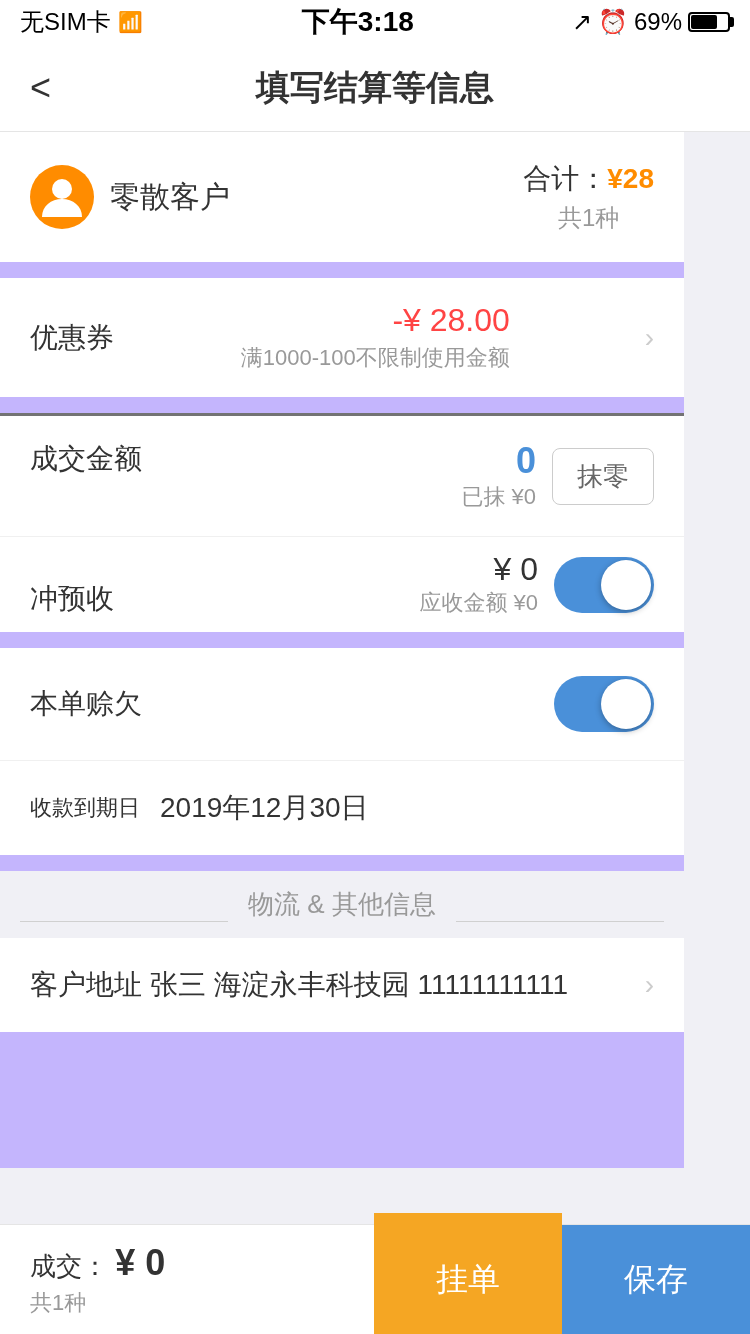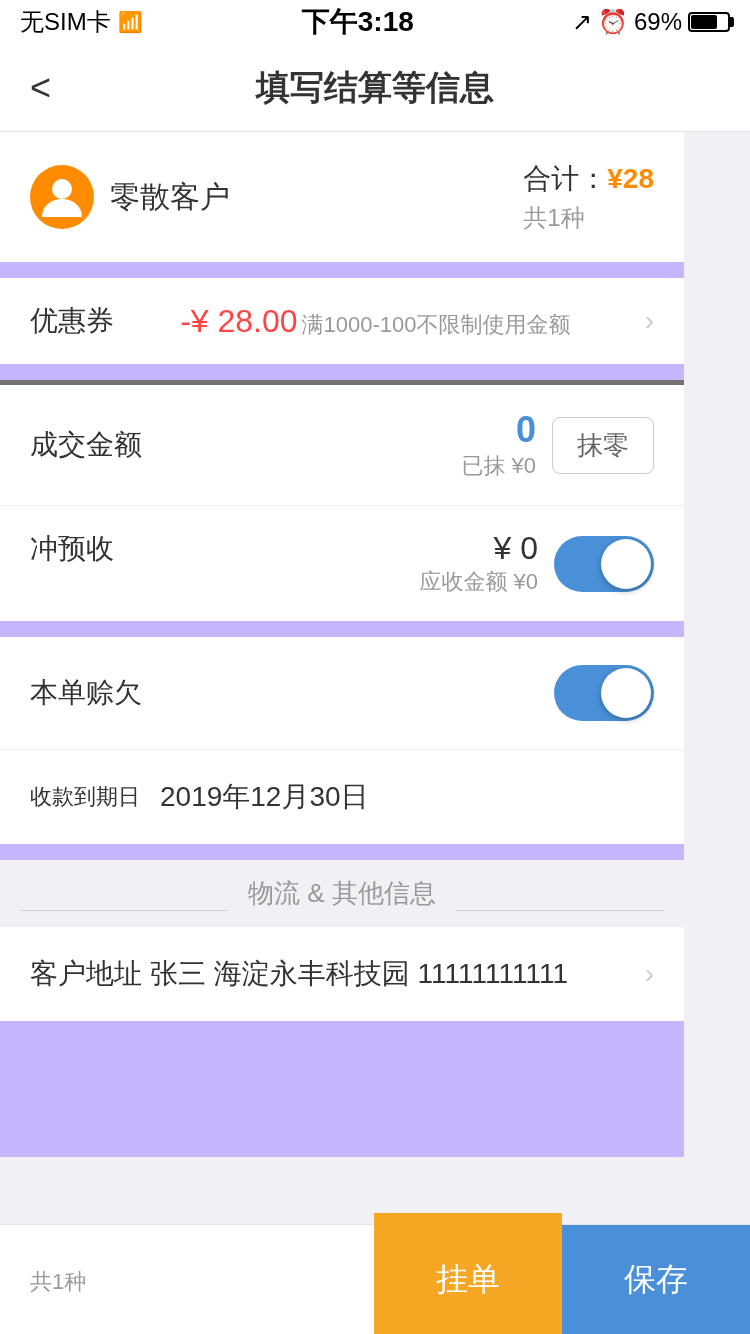--- a/index.html
+++ b/index.html
@@ -81,67 +81,67 @@
       justify-content: space-between;
       padding: 28px 30px;
     }
     .customer-left { display: flex; align-items: center; gap: 16px; }
     .customer-avatar {
       width: 64px; height: 64px; border-radius: 50%; background: #ff8c00;
       display: flex; align-items: center; justify-content: center; overflow: hidden;
     }
     .customer-avatar svg { width: 48px; height: 48px; fill: #fff; }
     .customer-name { font-size: 30px; color: #333; }
-    .customer-right { text-align: left; }
+    .customer-right { text-align: center; }
     .total-label { font-size: 28px; color: #333; }
     .total-value { color: #ff8c00; font-weight: 600; }
     .total-count { font-size: 24px; color: #999; margin-top: 4px; }
 
     
     .row-item {
       display: flex;
       align-items: center;
       justify-content: space-between;
       padding: 24px 30px;
       border-top: 1px solid #f0f0f0;
     }
     .row-item:first-child { border-top: none; }
     .row-label { font-size: 28px; color: #333; }
-    .row-right { display: flex; flex-direction: row; align-items: flex-end; gap: 4px; }
+    .row-right { display: flex; flex-direction: column; align-items: flex-end; gap: 4px; }
     .coupon-value { font-size: 32px; color: #ff4444; font-weight: 500; }
     .coupon-hint { font-size: 22px; color: #999; }
     .chevron { font-size: 28px; color: #ccc; margin-left: 8px; }
 
     
     .deal-row {
       display: flex;
-      align-items: center;
+      align-items: flex-start;
       padding: 24px 30px;
-      border-top: 5px solid #737373;
+      border-top: 3px solid #737373;
     }
     .deal-label { font-size: 28px; color: #333; flex: 1; }
     .deal-right { display: flex; align-items: center; gap: 16px; }
     .deal-amount-wrap { display: flex; flex-direction: column; align-items: flex-end; }
     .deal-amount { font-size: 36px; color: #4a90d9; font-weight: 600; }
     .deal-rounded { font-size: 22px; color: #999; }
     .round-btn {
       border: 1.5px solid #ccc;
       border-radius: 8px;
       padding: 10px 24px;
       font-size: 26px;
       color: #666;
       background: #fff;
       cursor: pointer;
     }
 
     
     .advance-row {
       display: flex;
-      align-items: flex-start;
-      padding: 24px 30px;
+      align-items: flex-end;
+      padding: 14px 30px;
       border-top: 1px solid #f0f0f0;
     }
     .advance-label { font-size: 28px; color: #333; flex: 1; }
     .advance-right { display: flex; align-items: center; gap: 16px; }
     .advance-amounts { display: flex; flex-direction: column; align-items: flex-end; }
     .advance-main { font-size: 32px; color: #333; font-weight: 500; }
     .advance-sub { font-size: 22px; color: #999; }
 
     
     .toggle {
@@ -354,17 +354,21 @@
       <span class="address-key">客户地址</span>
       <span class="address-val">张三 海淀永丰科技园 11111111111</span>
       <span class="chevron">›</span>
     </div>
   </div>
 
 </div>
 
 <div class="bottom-bar">
   <div class="bottom-info">
+    <div class="bottom-deal">
+      <span>成交：</span>
+      <span class="amount">¥ 0</span>
+    </div>
     <div class="bottom-count">共1种</div>
   </div>
   <div class="btn-hang">挂单</div>
   <div class="btn-save">保存</div>
 </div>
 
 </body></html>

